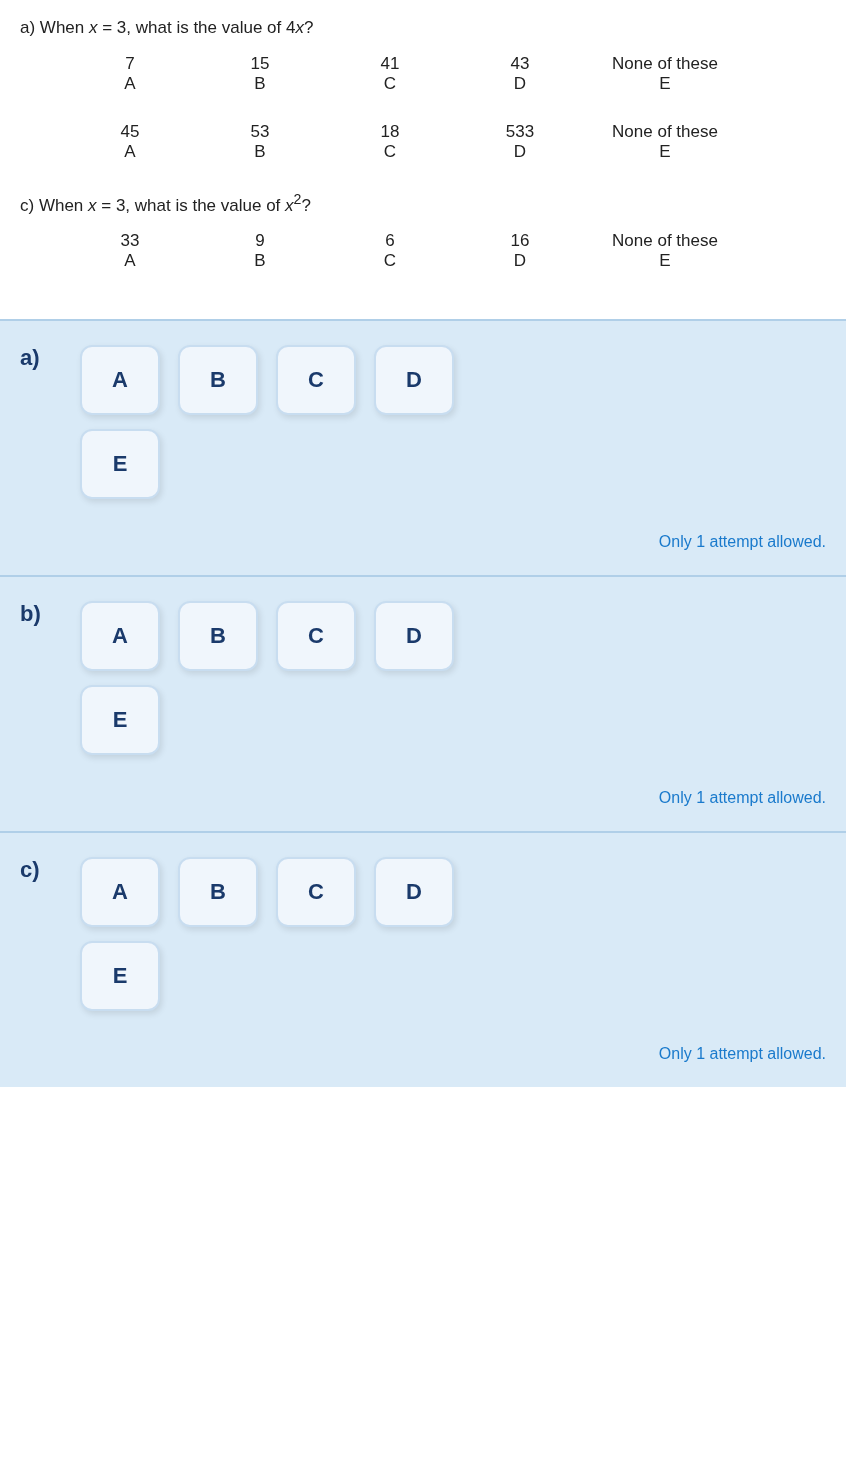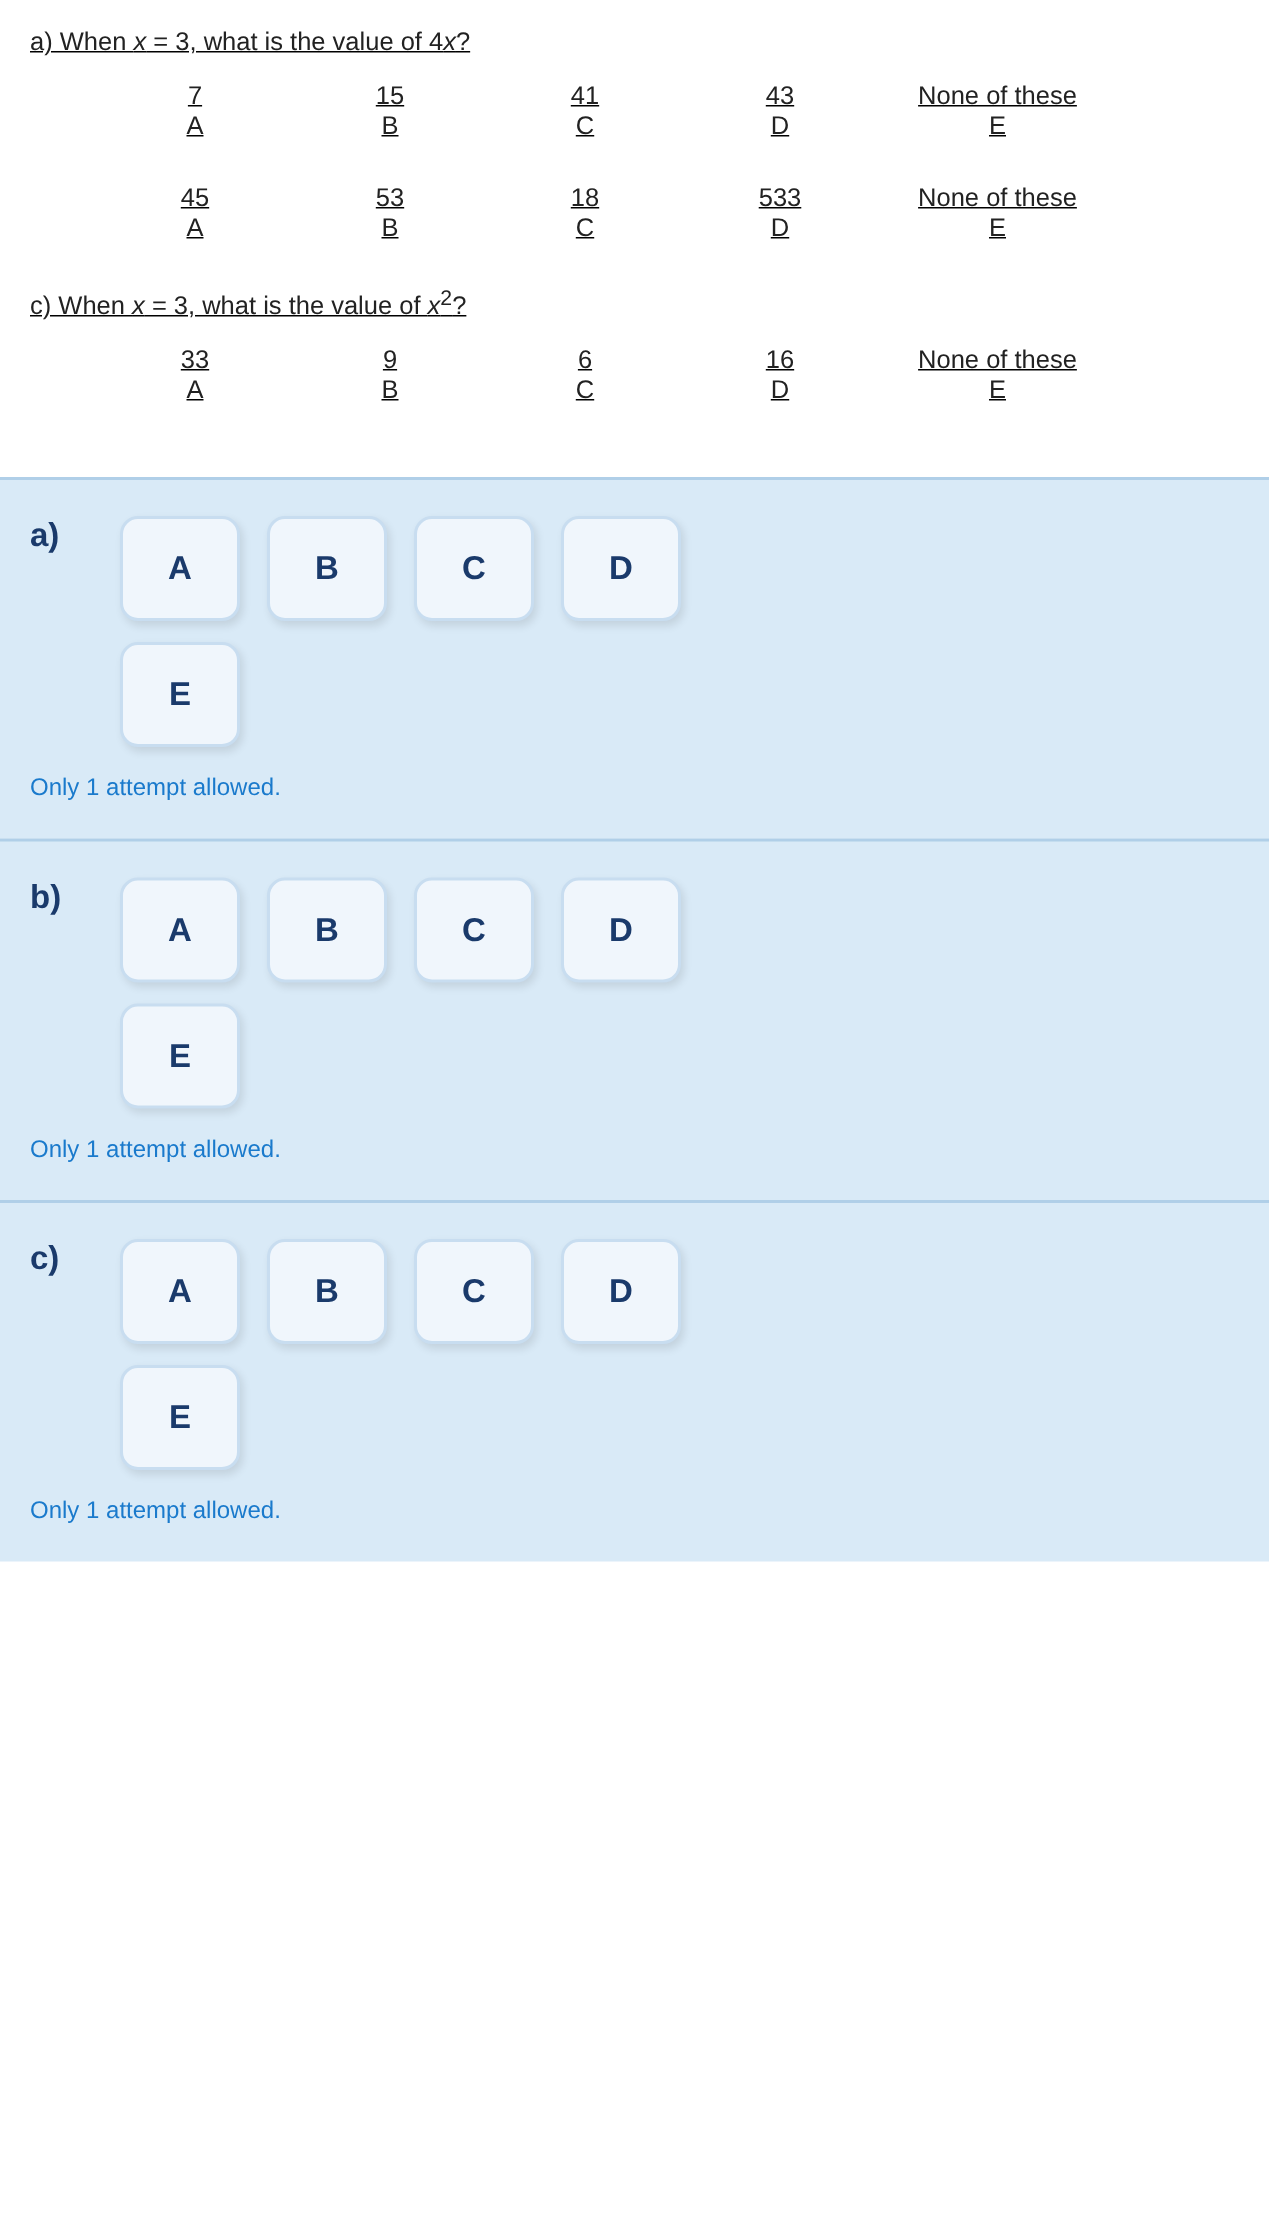--- a/index.html
+++ b/index.html
@@ -6,21 +6,20 @@
     body {
       font-family: Arial, sans-serif;
       background: #fff;
       width: 846px;
       min-height: 1483px;
     }
 
     .questions-section {
       padding: 16px 20px 20px 20px;
       background: #fff;
-      text-decoration: underline;
     }
 
     .question-block {
       margin-bottom: 28px;
     }
 
     .question-text {
       font-size: 17px;
       color: #222;
       margin-bottom: 14px;
@@ -118,24 +117,24 @@
       color: #1a3a6b;
       cursor: pointer;
       display: flex;
       align-items: center;
       justify-content: center;
       box-shadow: 2px 3px 6px rgba(0,0,0,0.10);
       transition: background 0.15s;
     }
 
     .attempt-note {
-      text-align: left;
+      text-align: right;
       color: #1a7acc;
       font-size: 16px;
-      margin-top: 1px;
+      margin-top: 16px;
       padding-bottom: 4px;
     }
   </style>
 </head>
 <body>
 
 <div class="questions-section">
 
   <div class="question-block">
     <div class="question-text">

